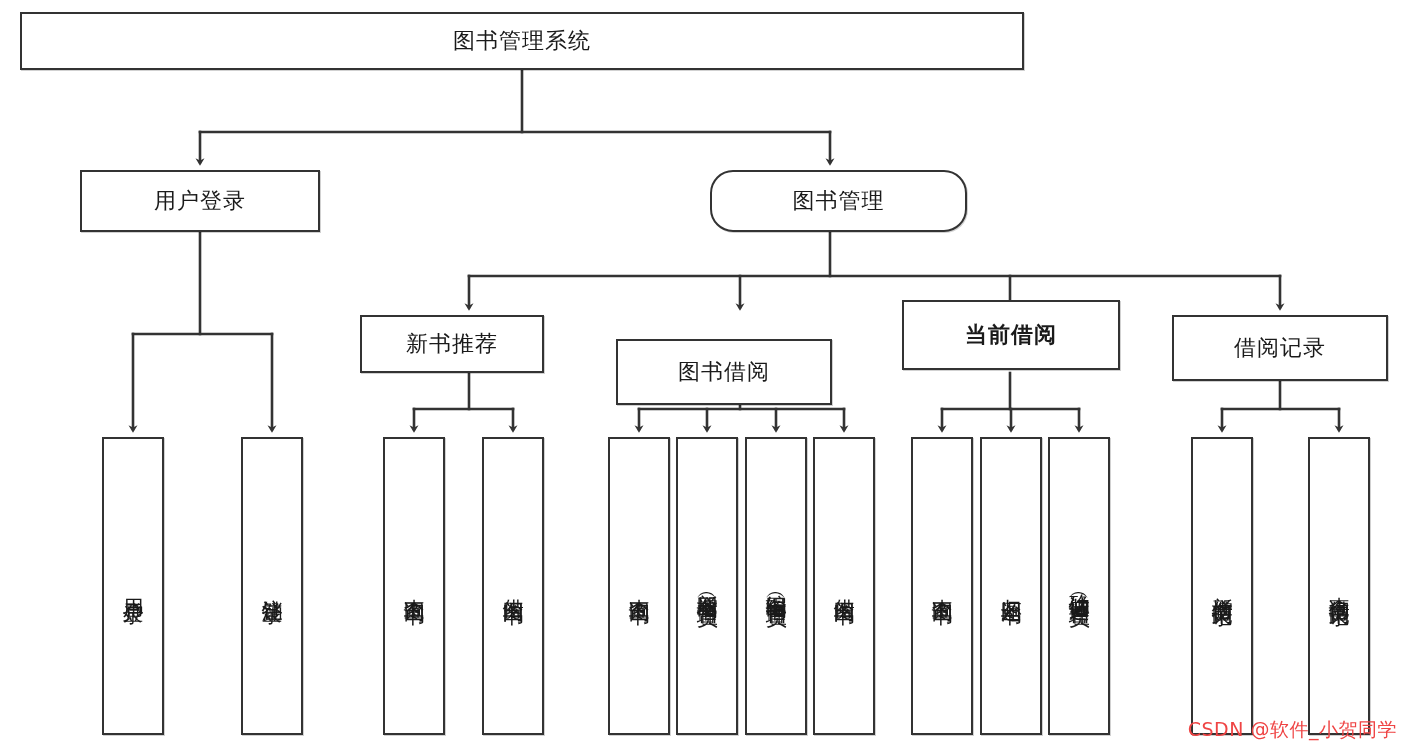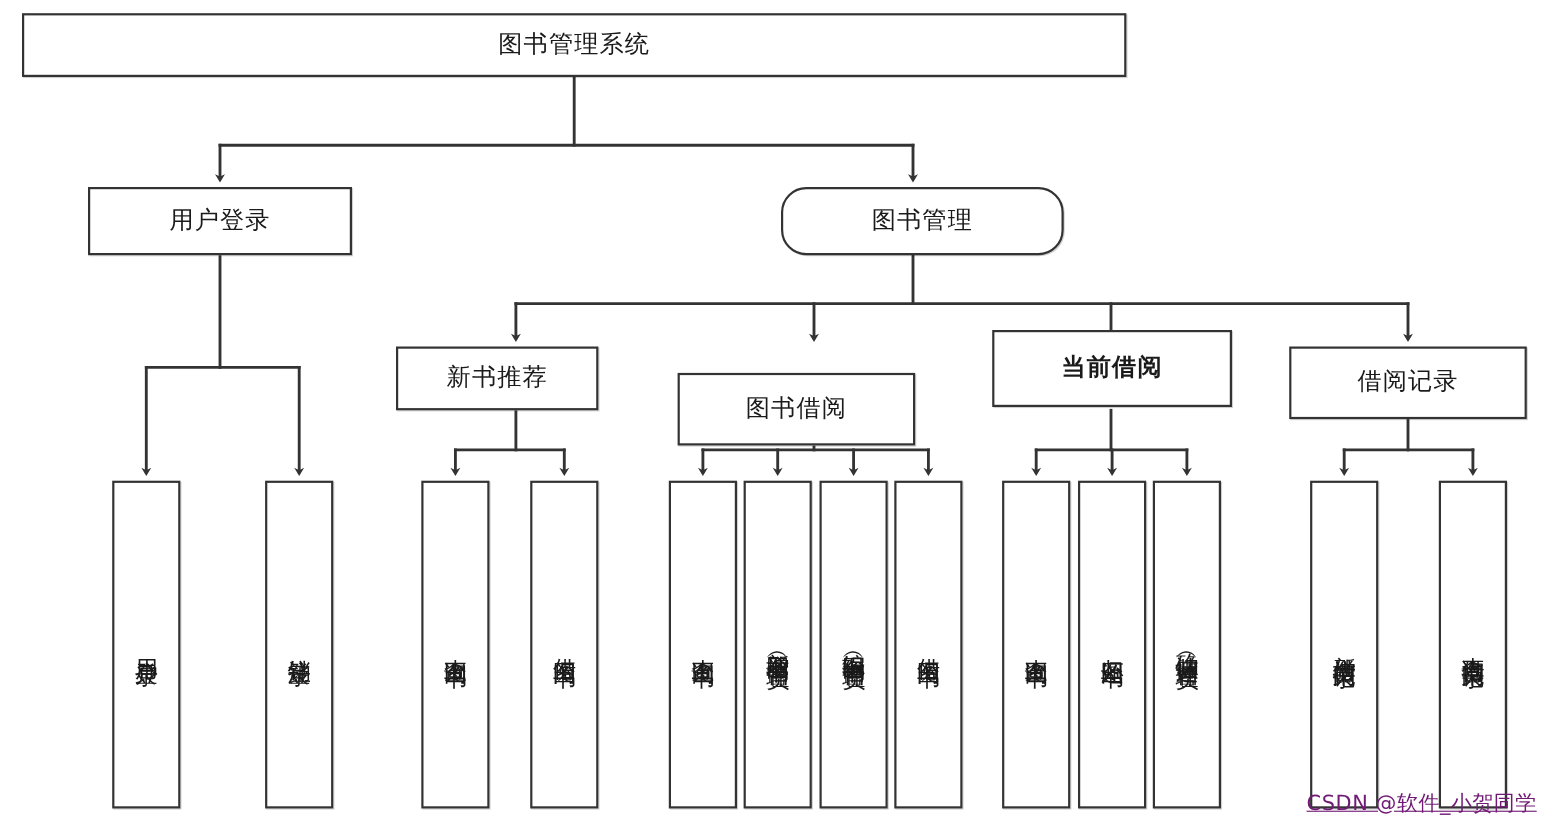--- a/index.html
+++ b/index.html
@@ -54,25 +54,24 @@
   }
   .node-label {
     display: block;
     text-align: center;
   }
   .watermark {
     position: absolute;
     right: 8px;
     bottom: 4px;
     font-size: 19px;
-    color: #701a75;
+    color: #ef4444;
     letter-spacing: 0.5px;
     white-space: nowrap;
     user-select: none;
-    text-decoration: underline;
   }
 </style>
 </head>
 <body>
 
 <div id="canvas">
 
   <svg id="wires" viewBox="0 0 1405 747" xmlns="http://www.w3.org/2000/svg">
     <defs>
       <marker id="arrow" markerWidth="10" markerHeight="10" refX="4.2" refY="5" orient="auto" markerUnits="userSpaceOnUse">

